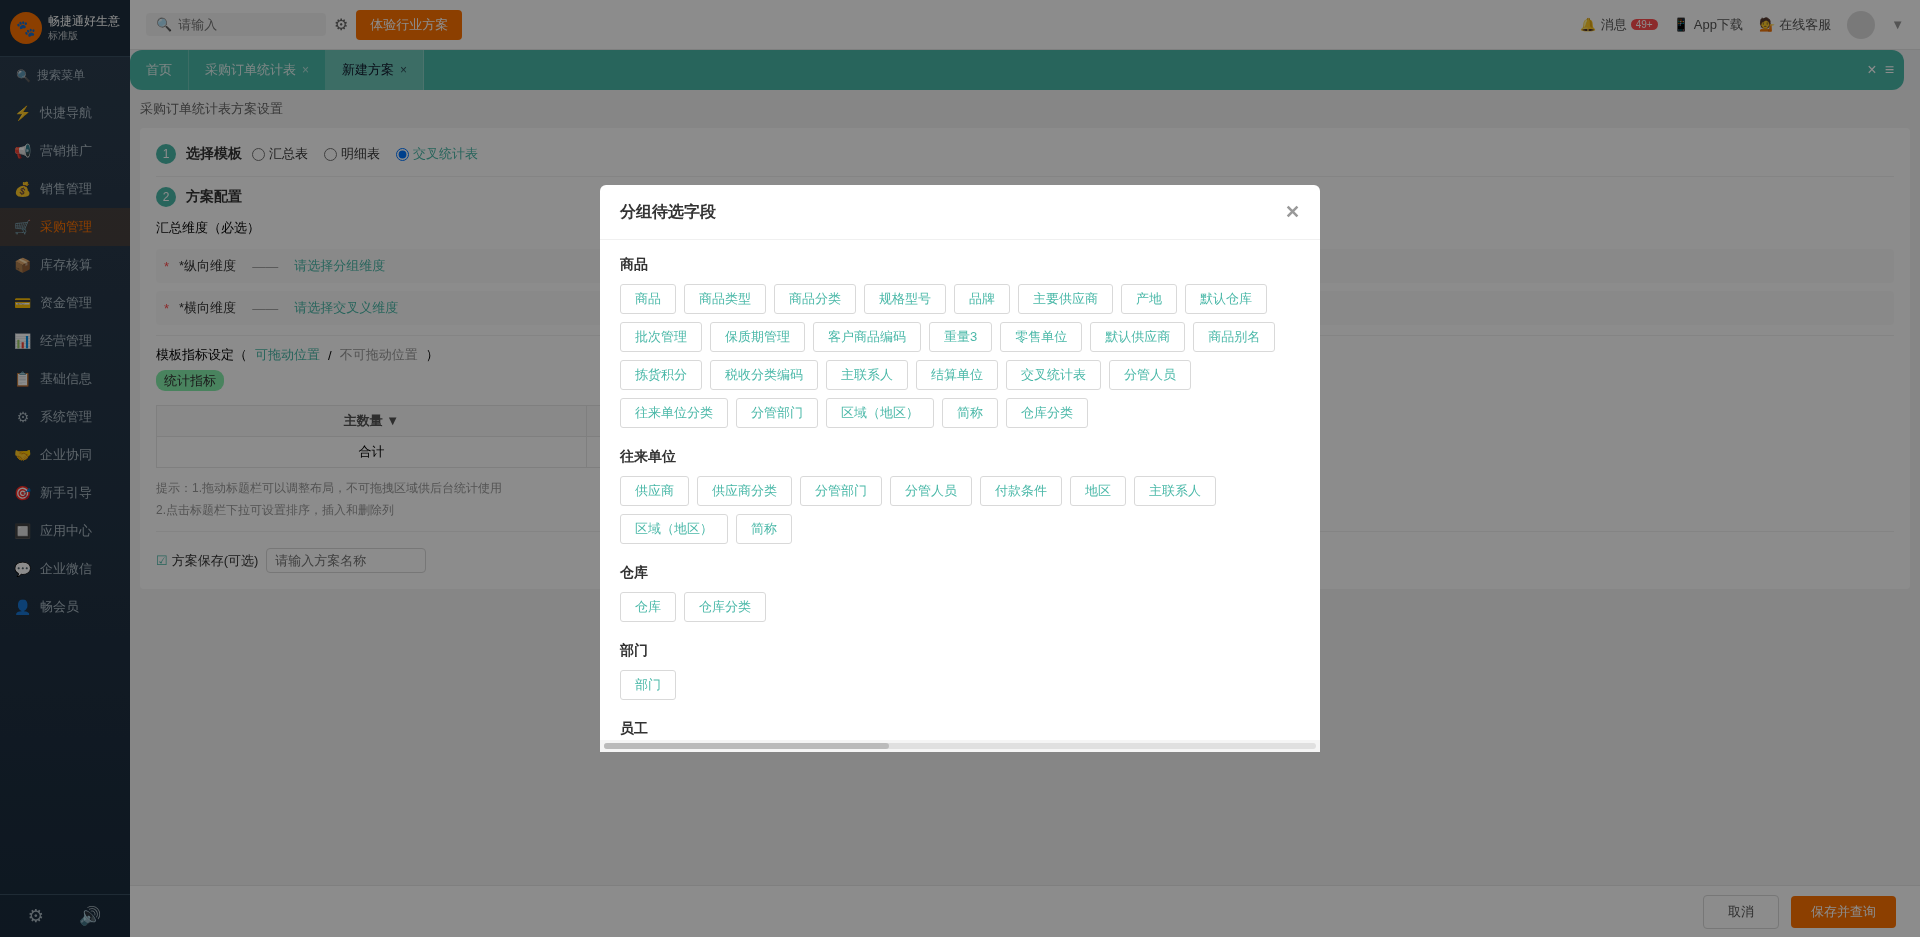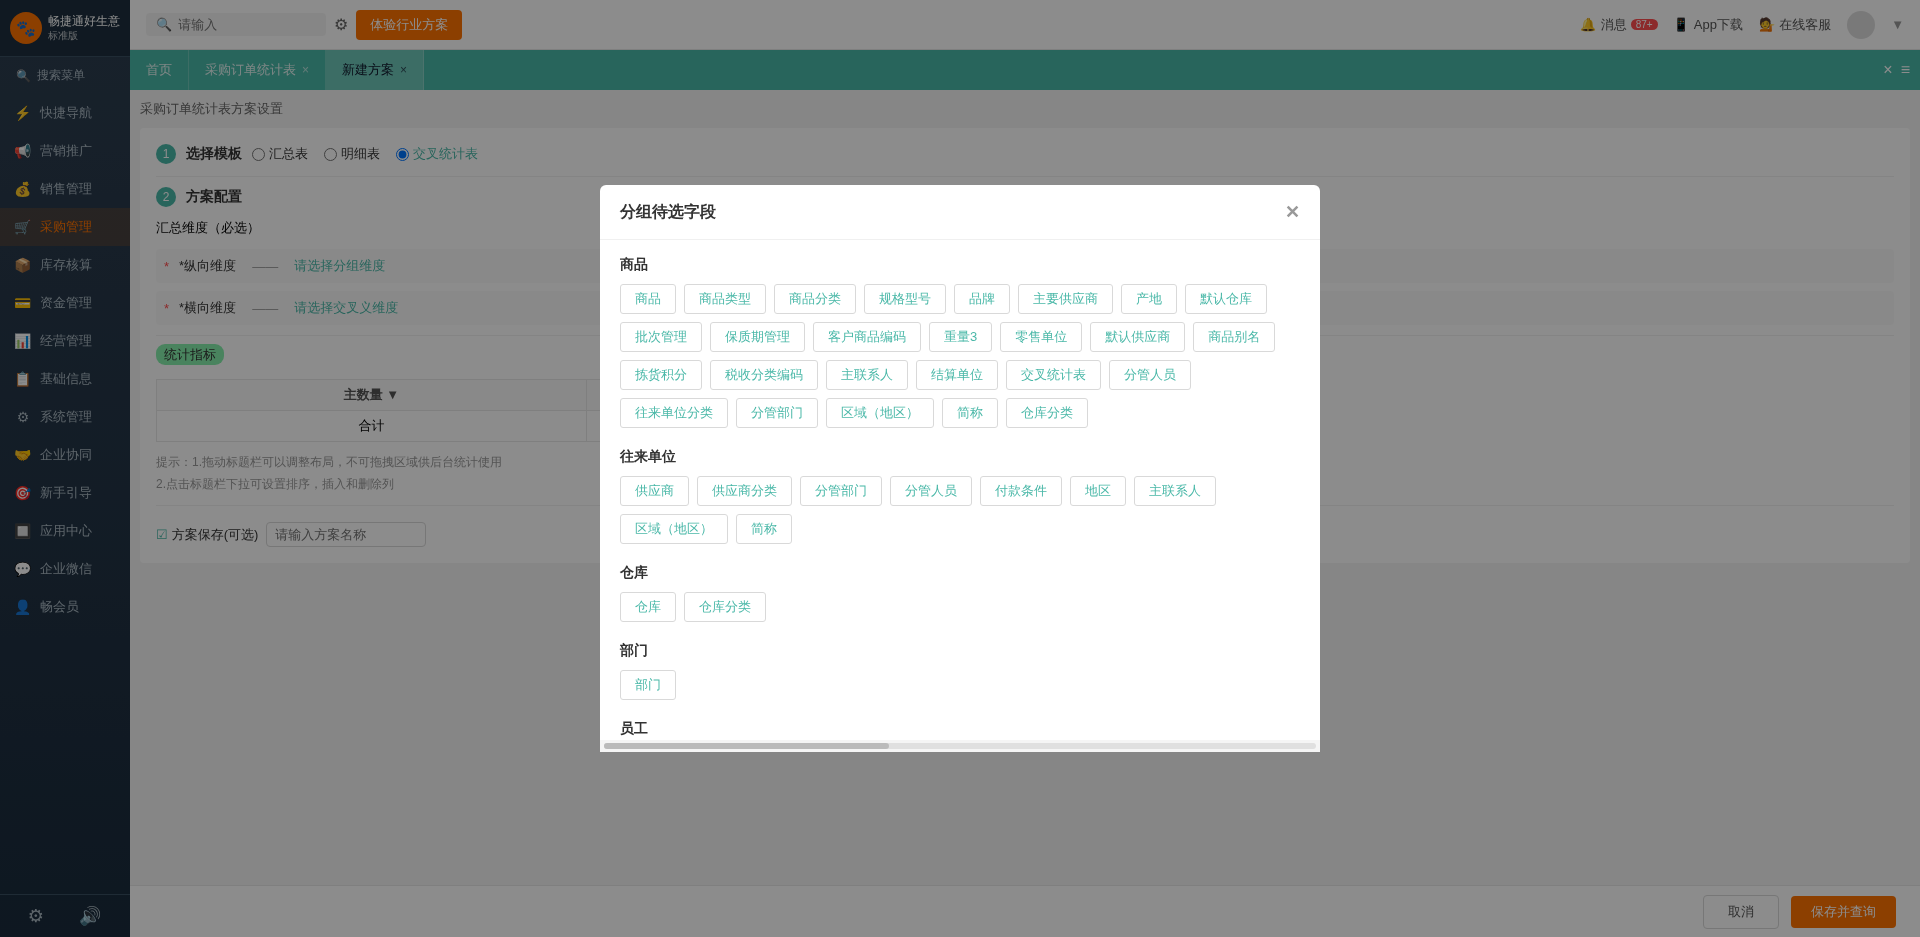--- a/index.html
+++ b/index.html
@@ -57,22 +57,22 @@
     }
     .header-gear { color: #666; cursor: pointer; font-size: 16px; }
 
     .header-right { display: flex; align-items: center; gap: 16px; }
     .header-icon-item { display: flex; align-items: center; gap: 4px; color: #555; font-size: 13px; cursor: pointer; }
     .badge { background: #ff4d4f; color: white; border-radius: 10px; padding: 0 5px; font-size: 10px; min-width: 18px; text-align: center; }
     .header-avatar { width: 28px; height: 28px; background: #ddd; border-radius: 50%; }
 
     
     .tabs-bar {
-      position: fixed; left: 130px; top: 50px; right: 0; height: 40px;
-      background: #4ab8a8; display: flex; align-items: stretch; z-index: 98;
+      position: fixed; left: 130px; top: 50px; right: 16px; height: 40px;
+      background: #4ab8a8; display: flex; align-items: stretch; z-index: 98; border-radius: 12px;
     }
     .tab-item {
       display: flex; align-items: center; padding: 0 16px; color: rgba(255,255,255,0.85);
       font-size: 13px; cursor: pointer; gap: 6px; border-right: 1px solid rgba(255,255,255,0.2);
     }
     .tab-item.active { background: rgba(255,255,255,0.2); color: #0f172a; }
     .tab-close { font-size: 12px; opacity: 0.7; }
     .tabs-end-actions { margin-left: auto; display: flex; align-items: center; padding: 0 10px; gap: 8px; }
     .tabs-end-btn { color: white; cursor: pointer; font-size: 16px; }
 
@@ -253,21 +253,21 @@
       <span>🔍</span>
       <input class="header-search-input" type="text" placeholder="请输入" style="">
     </div>
     <span class="header-gear">⚙</span>
     <button class="header-btn-trial">体验行业方案</button>
   </div>
   <div class="header-right">
     <div class="header-icon-item">
       <span>🔔</span>
       <span>消息</span>
-      <span class="badge">87+</span>
+      <span class="badge">49+</span>
     </div>
     <div class="header-icon-item">
       <span>📱</span>
       <span>App下载</span>
     </div>
     <div class="header-icon-item">
       <span>💁</span>
       <span>在线客服</span>
     </div>
     <div class="header-avatar"></div>
@@ -337,20 +337,27 @@
 
     <div class="dimension-row" style="padding: 8px; background: #fafafa; border-radius: 4px; margin-bottom: 8px;">
       <span class="dimension-label">*</span>
       <span style="margin-left:2px;color:#333">*横向维度</span>
       <span class="dimension-dash" style="margin: 0 8px;">——</span>
       <span class="dimension-select">请选择交叉义维度</span>
     </div>
 
     <div class="section-divider"></div>
 
+    <div class="indicator-header">
+      <span>模板指标设定（</span>
+      <span style="color:#4ab8a8">可拖动位置</span>
+      <span> / </span>
+      <span style="color:#999">不可拖动位置</span>
+      <span>）</span>
+    </div>
 
     <div style="margin-top:8px">
       <span style="font-size:13px;color:#333;background:#86efac;padding:3px 8px;border-radius:9px;">统计指标</span>
     </div>
 
     <table class="table-mini" style="margin-top:15px; width: 40%;">
       <thead>
         <tr>
           <th>主数量 ▼</th>
           <th>金额</th>

